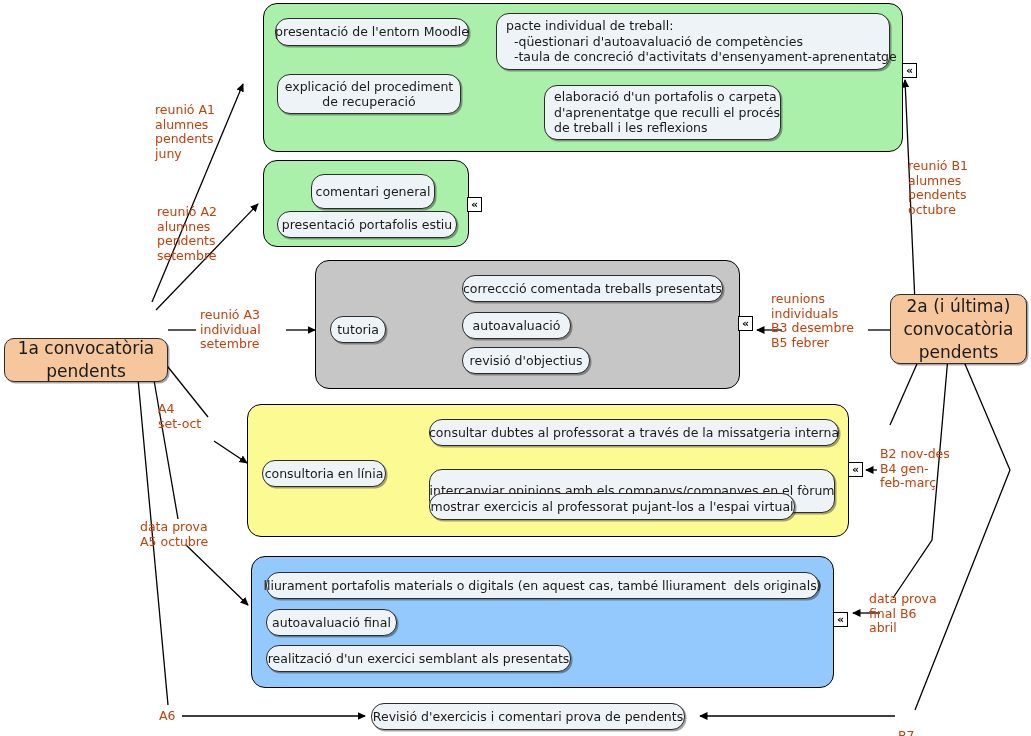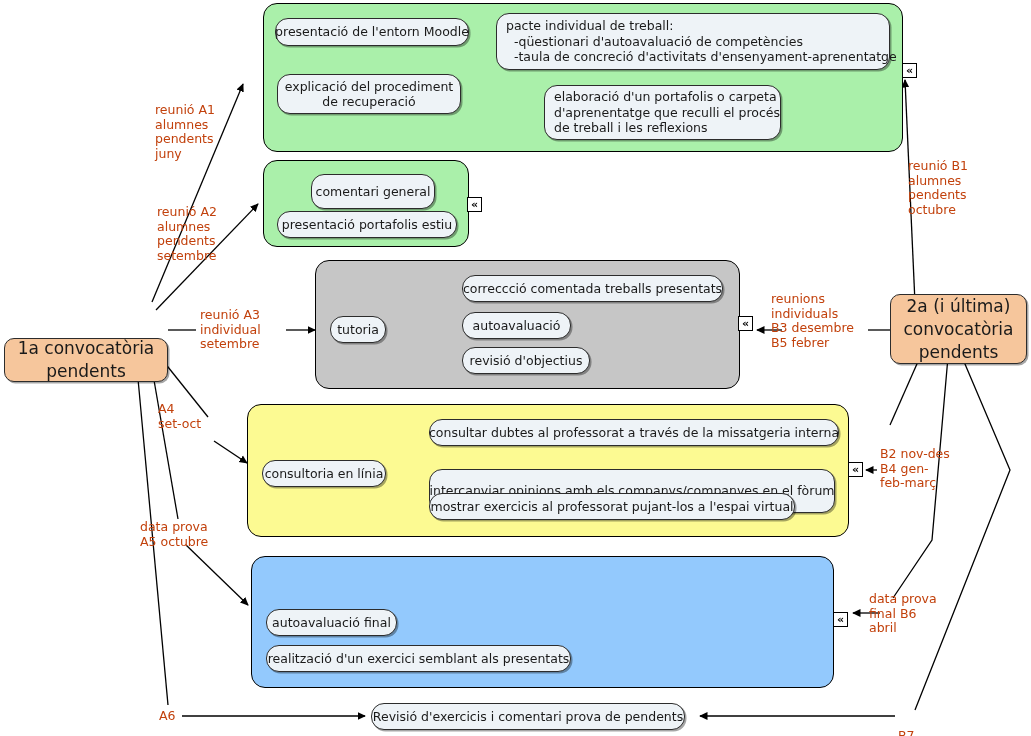--- a/index.html
+++ b/index.html
@@ -165,20 +165,23 @@
   <div class="node" style="left:429px;top:493px;width:366px;height:27px;">
     <pre>mostrar exercicis al professorat pujant-los a l'espai virtual</pre>
   </div>
 
   <div class="handle" style="left:848px;top:462px;">
     <span>«</span>
   </div>
 
   <div class="group g-blue" style="left:251px;top:556px;width:583px;height:132px;"></div>
 
+  <div class="node" style="left:266px;top:572px;width:553px;height:27px;">
+    <pre>lliurament portafolis materials o digitals (en aquest cas, també lliurament  dels originals)</pre>
+  </div>
 
   <div class="node" style="left:266px;top:609px;width:131px;height:27px;">
     <pre>autoavaluació final</pre>
   </div>
 
   <div class="node" style="left:266px;top:645px;width:305px;height:27px;">
     <pre>realització d'un exercici semblant als presentats</pre>
   </div>
 
   <div class="handle" style="left:833px;top:612px;">

